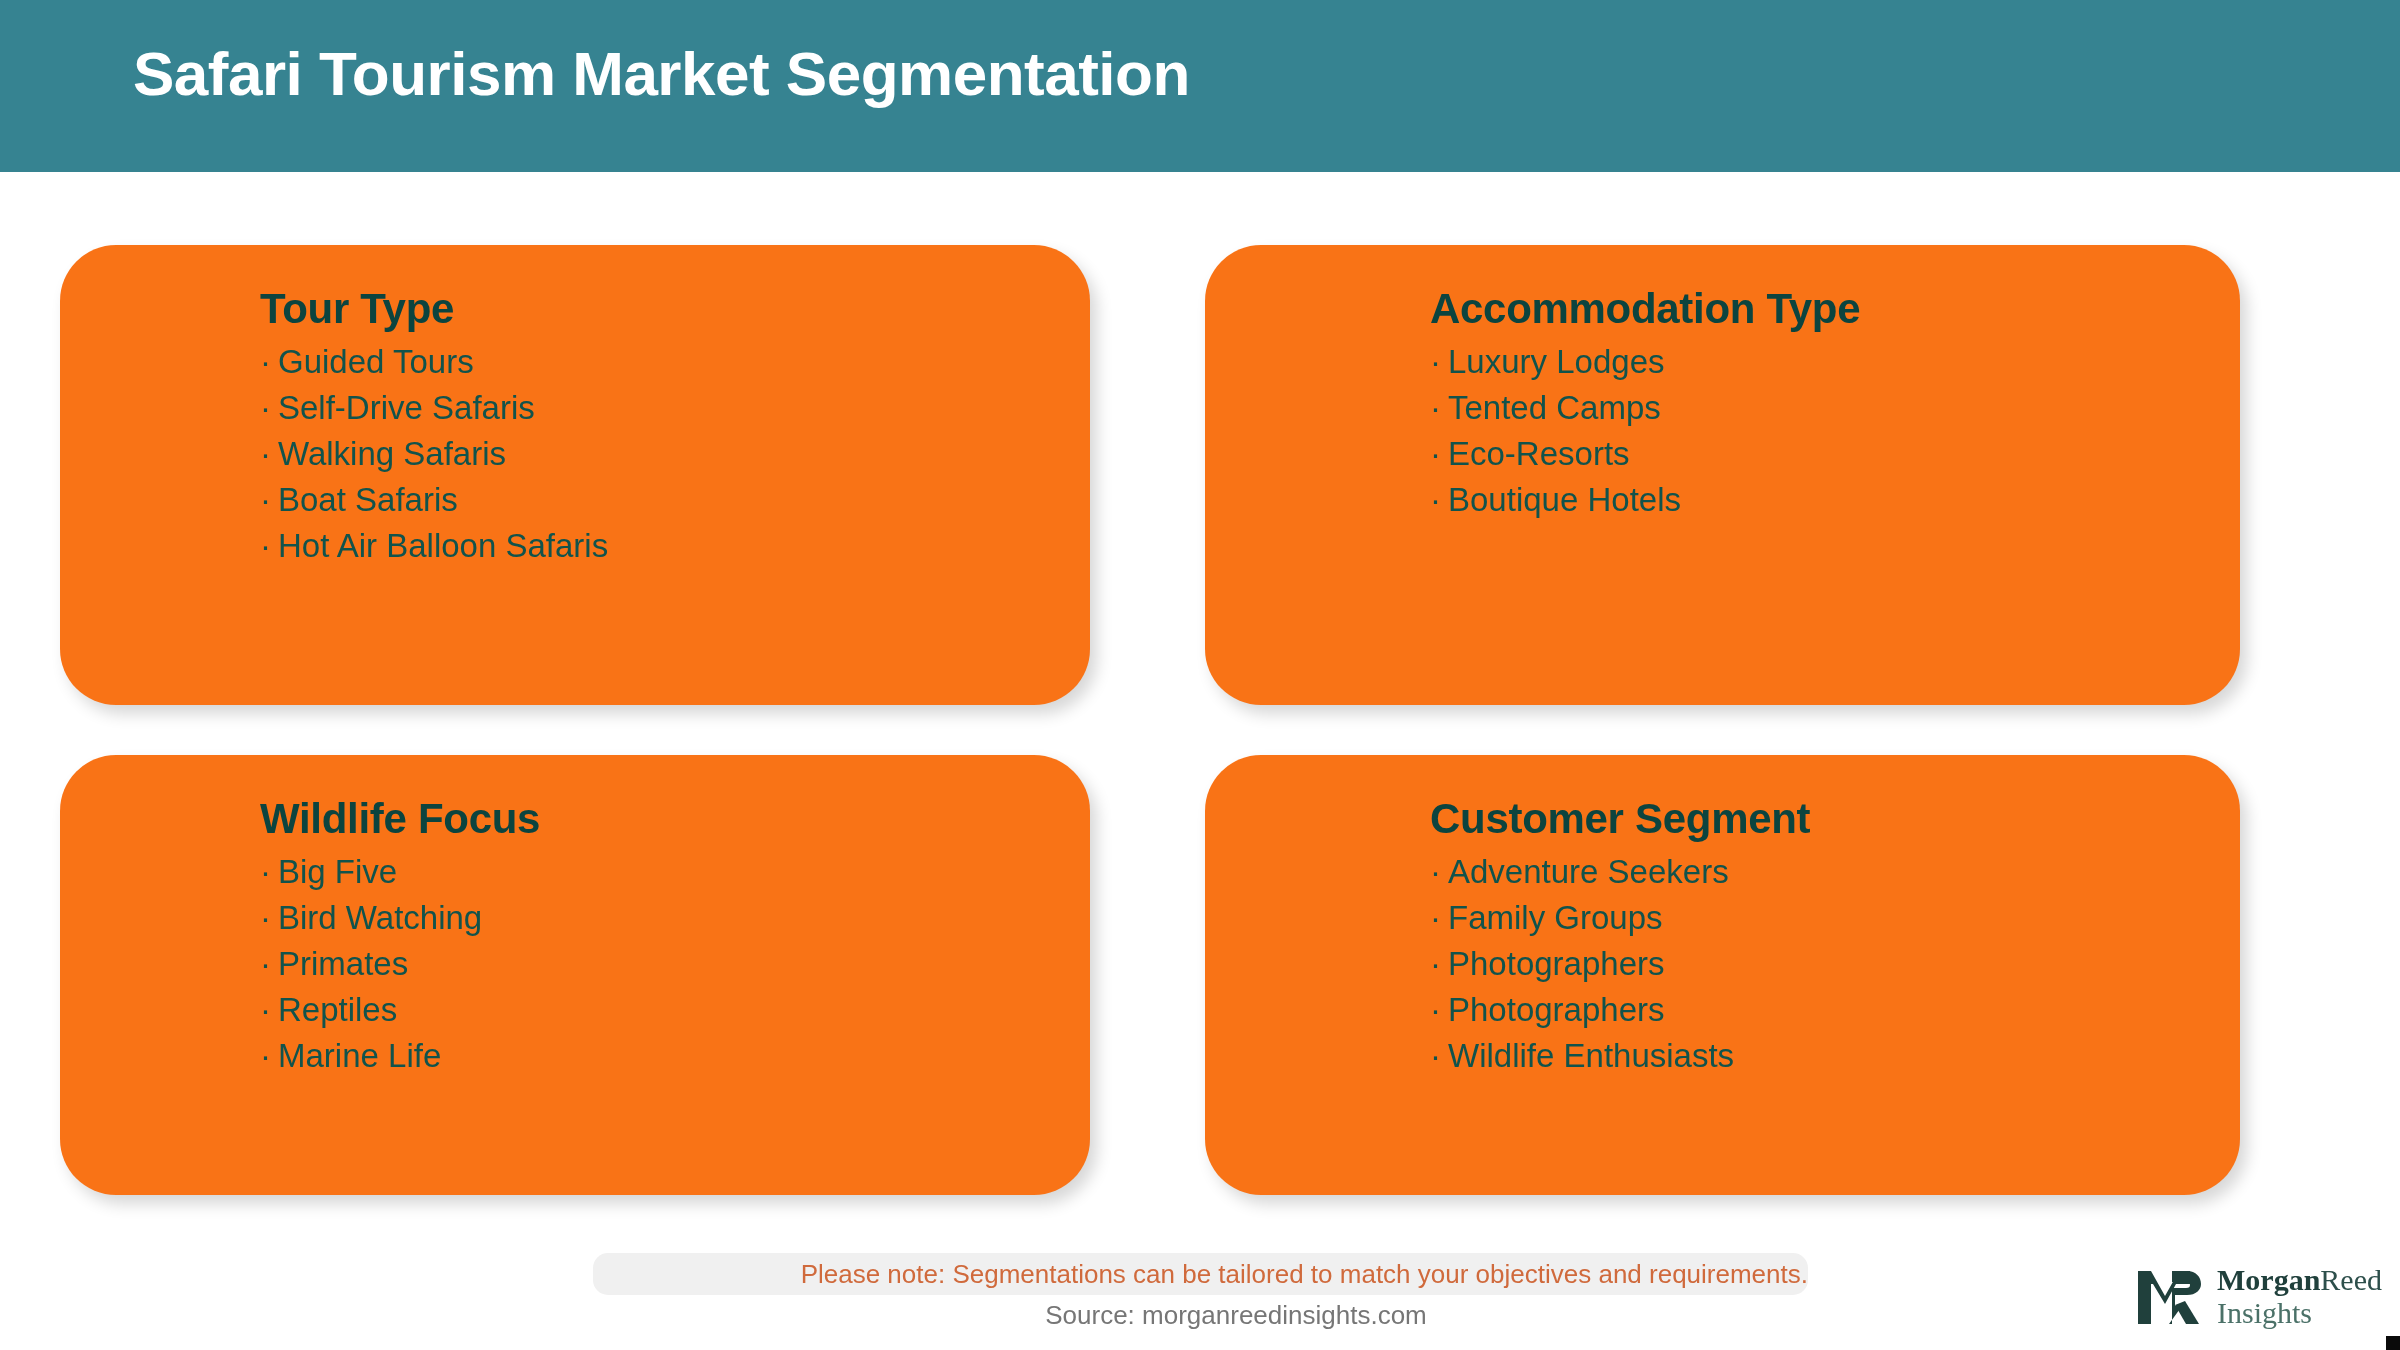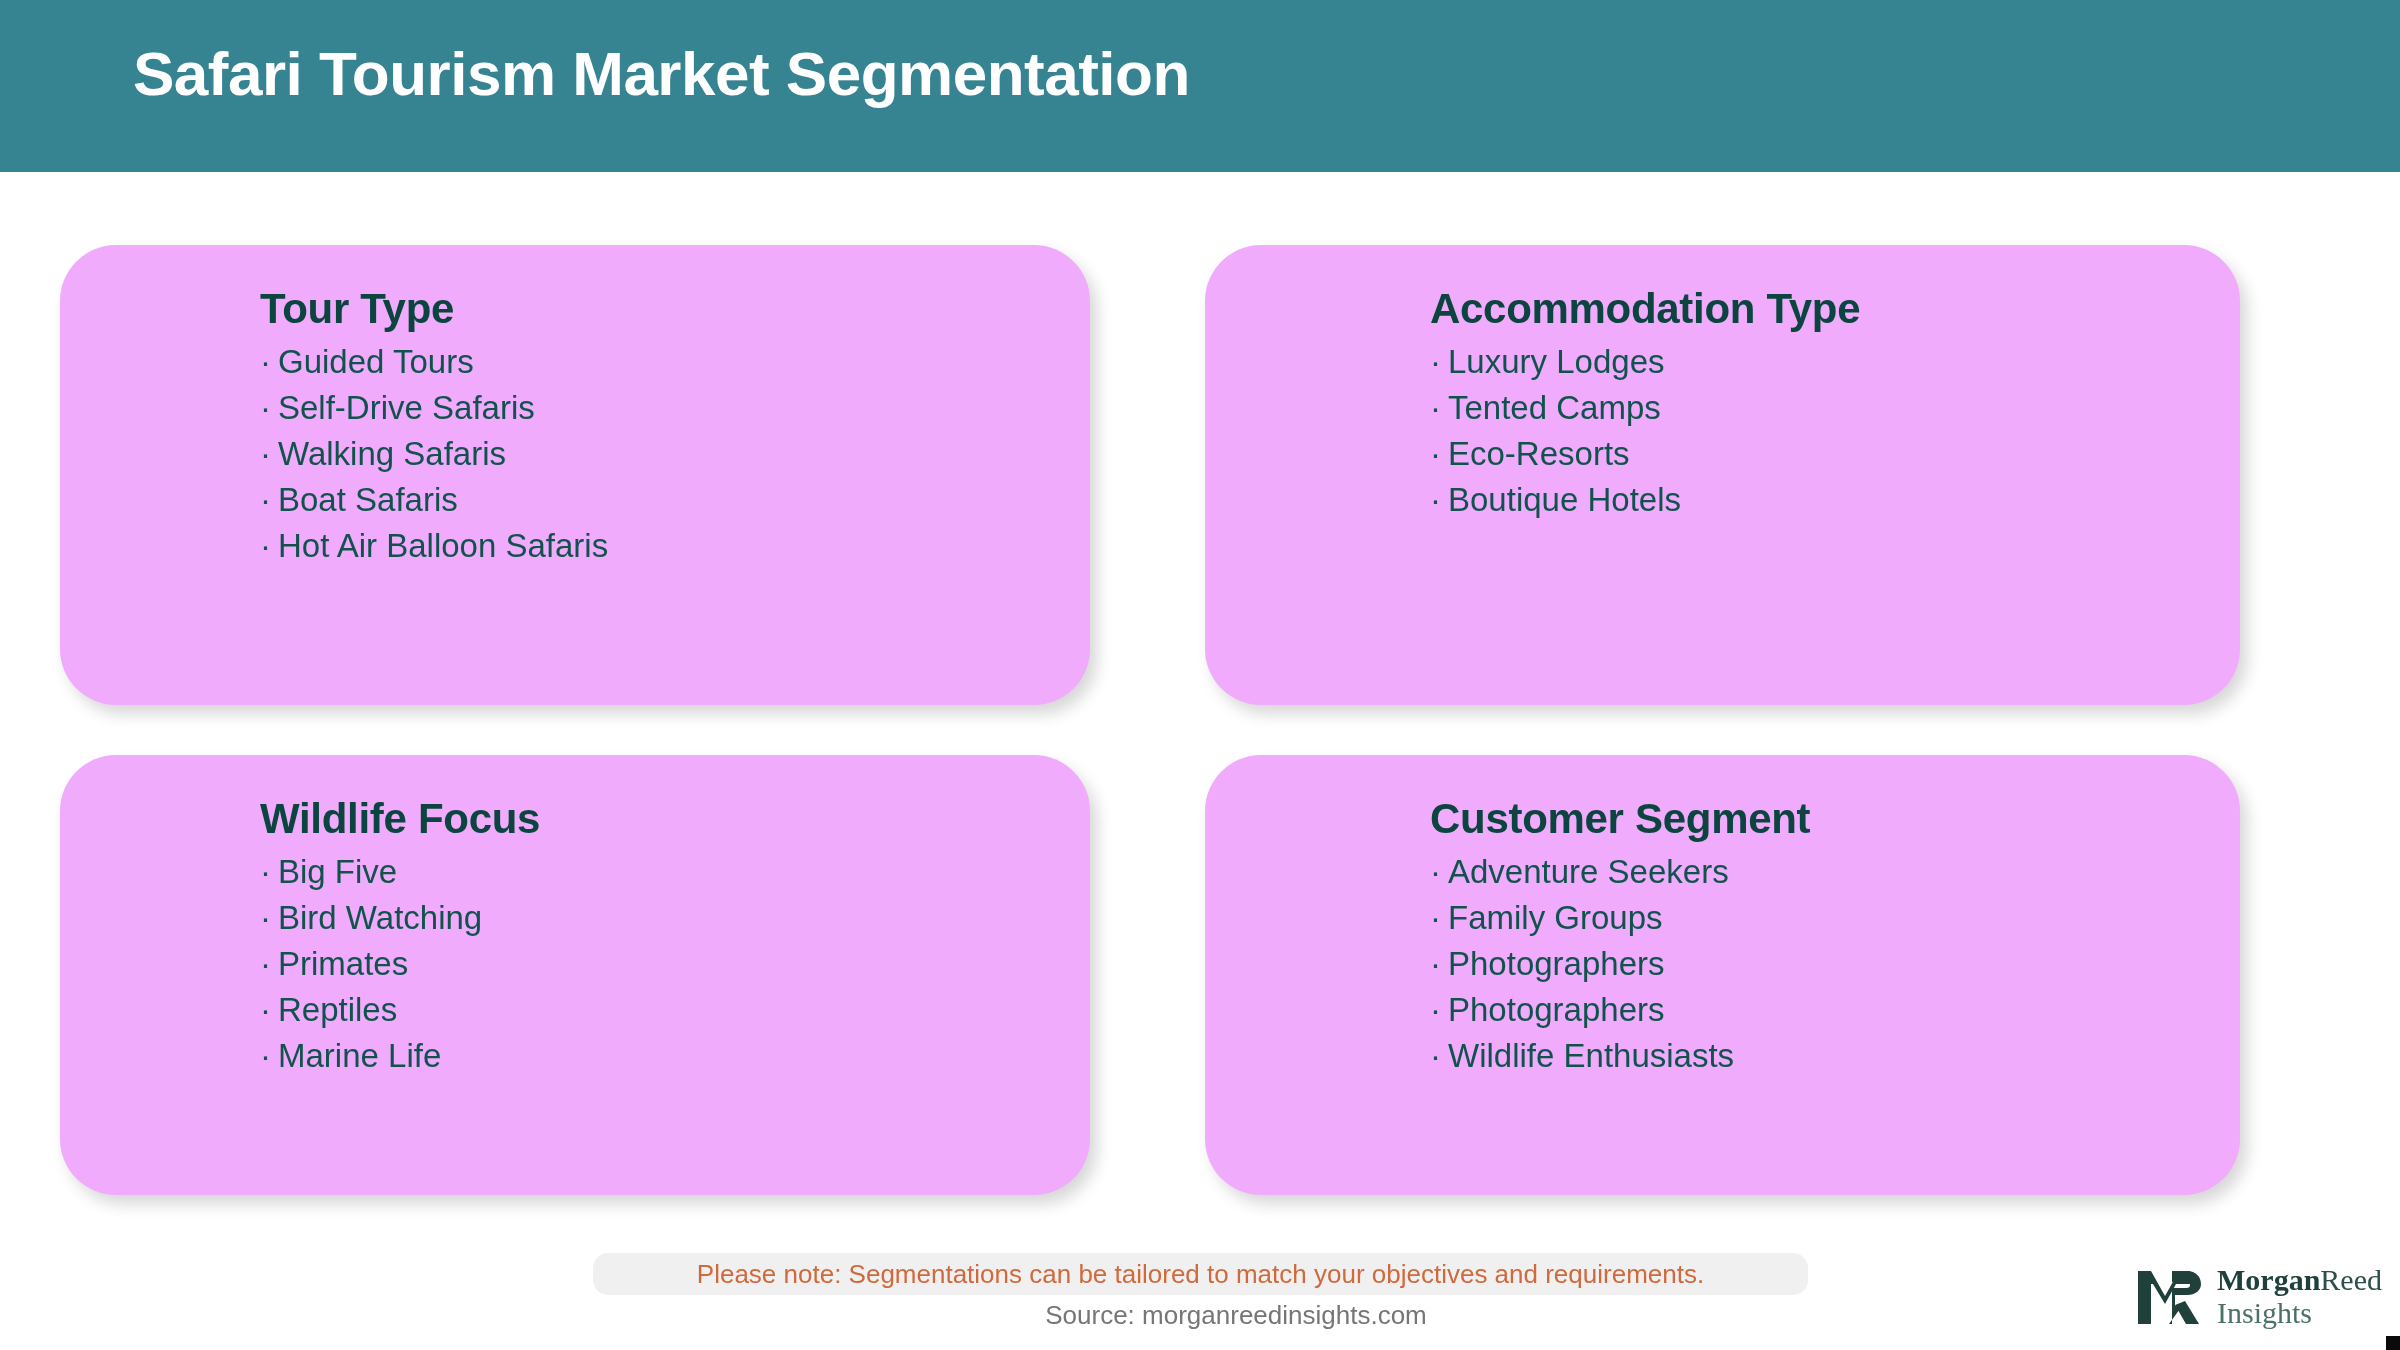--- a/index.html
+++ b/index.html
@@ -38,21 +38,21 @@
   
   #cards-area {
     position: absolute;
     left: 0;
     top: 172px;
     width: 2400px;
     height: 1000px;
   }
   .card {
     position: absolute;
-    background: #f0abfc;
+    background: #f97316;
     border-radius: 56px;
     box-shadow: 7px 9px 16px rgba(0,0,0,0.16);
     box-sizing: border-box;
   }
   #card-0 { left: 60px;   top: 73px;  width: 1030px; height: 460px; }
   #card-1 { left: 1205px; top: 73px;  width: 1035px; height: 460px; }
   #card-2 { left: 60px;   top: 583px; width: 1030px; height: 440px; }
   #card-3 { left: 1205px; top: 583px; width: 1035px; height: 440px; }
 
   .card-inner {
@@ -92,21 +92,21 @@
   #footer-note {
     position: absolute;
     left: 593px;
     top: 1253px;
     width: 1215px;
     height: 42px;
     background: #f0f0f0;
     border-radius: 15px;
     display: flex;
     align-items: center;
-    justify-content: center;
+    justify-content: flex-end;
   }
   #footer-note-text {
     font-size: 26px;
     color: #d06a3c;
     white-space: nowrap;
   }
   #footer-source {
     position: absolute;
     left: 0;
     top: 1300px;

